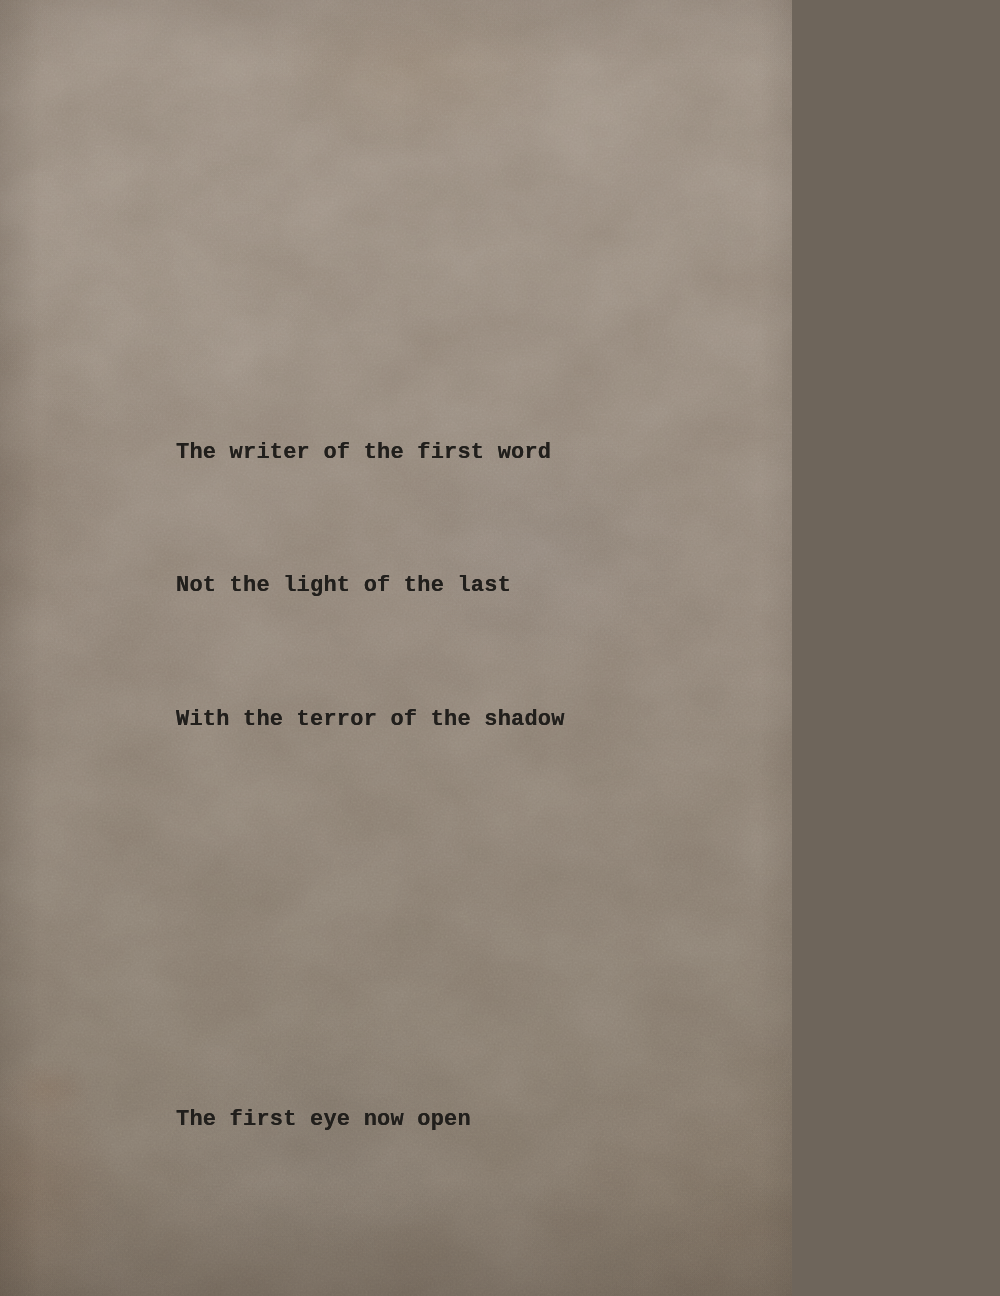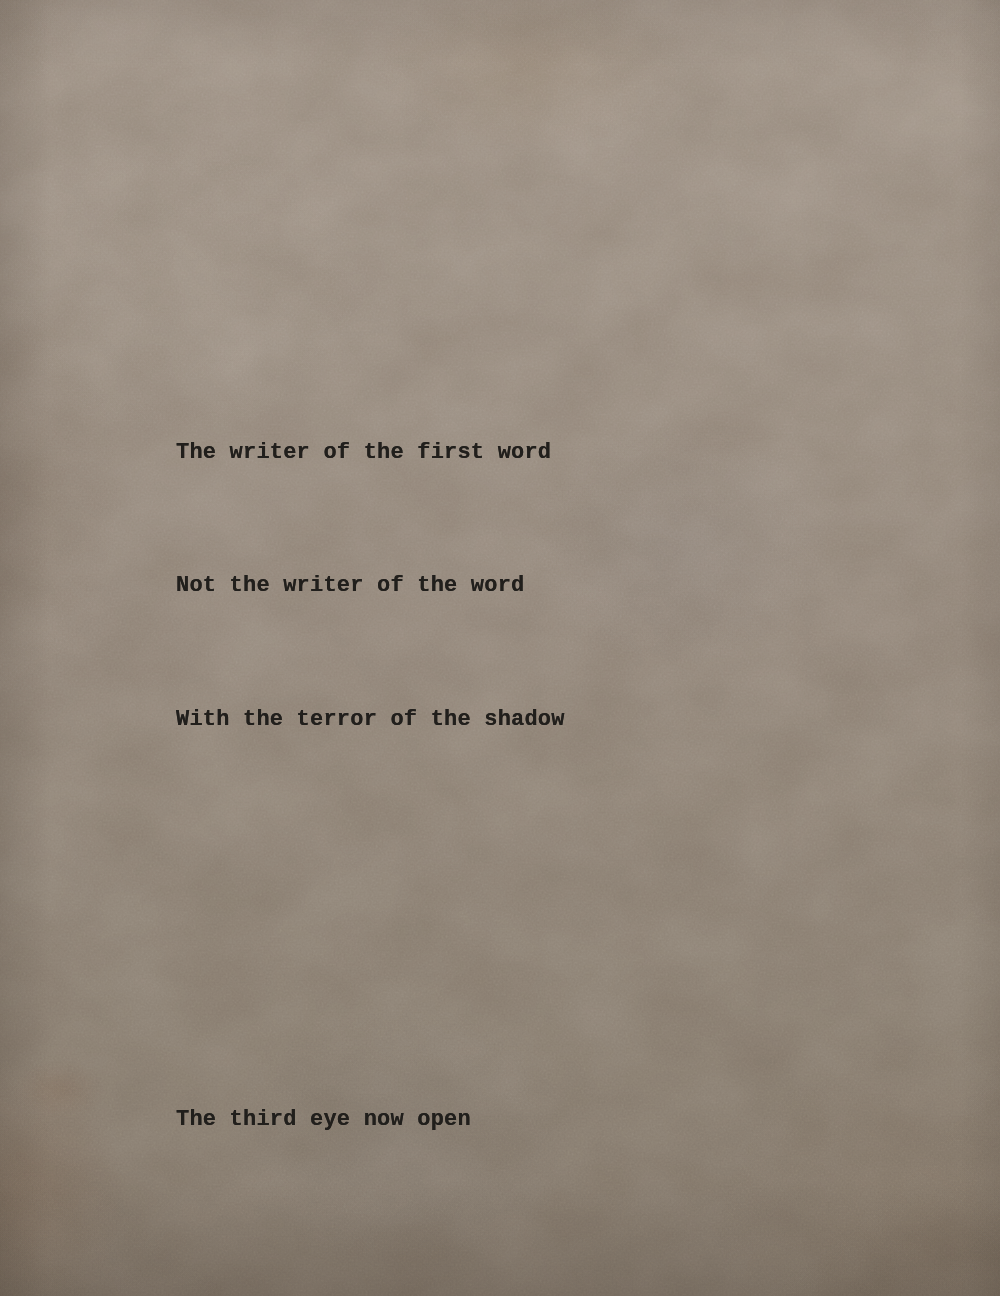--- a/index.html
+++ b/index.html
@@ -4,21 +4,21 @@
 <style>
   html, body {
     margin: 0;
     padding: 0;
     background: #6e655b;
     font-family: "Liberation Mono", "DejaVu Sans Mono", monospace;
   }
 
   .page {
     position: relative;
-    width: 1000px;
+    width: 792px;
     height: 1296px;
     overflow: hidden;
     background:
       
       radial-gradient(ellipse 220px 130px at 53% 5%, rgba(139, 112, 82, 0.16), rgba(139,112,82,0.0) 70%),
       
       radial-gradient(ellipse 260px 220px at 18% 22%, rgba(196, 186, 172, 0.10), rgba(196,186,172,0.0) 70%),
       
       radial-gradient(ellipse 160px 260px at 0% 38%, rgba(92, 74, 58, 0.14), rgba(92,74,58,0.0) 75%),
       
@@ -104,26 +104,26 @@
     </filter>
     <rect width="1000" height="1296" filter="url(#grain-f)"></rect>
   </svg>
 
   <div class="vignette"></div>
 
   <div class="poem">
 
     <div class="stanza">
       <div>The writer of the first word</div>
-      <div>Not the writer of the word</div>
+      <div>Not the light of the last</div>
       <div>With the terror of the shadow</div>
     </div>
 
     <div class="stanza">
-      <div>The third eye now open</div>
+      <div>The first eye now open</div>
       
       
       
     </div>
 
     
 
   </div>
 </div>
 

